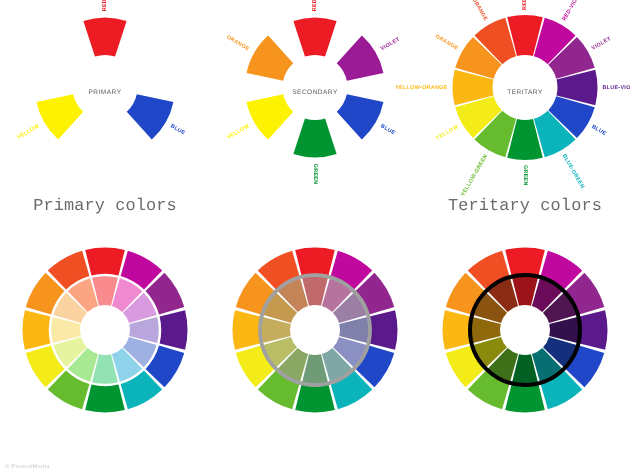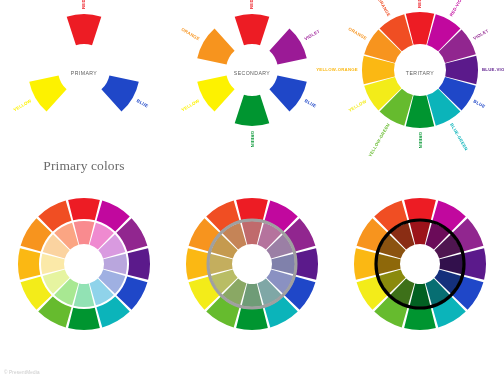--- a/index.html
+++ b/index.html
@@ -21,21 +21,21 @@
     position:absolute;
     left:50%;top:0;
     transform:translateX(-50%);
   }
   .caption{
     position:absolute;
     left:0;right:0;
     text-align:center;
     color:#6b6b6b;
     font-size:13.5px;
-    font-family:Liberation Serif, serif;
+    font-family:Liberation Mono, monospace;
     letter-spacing:.1px;
   }
   .r1 .caption{top:158px;}
   svg{display:block;overflow:visible;}
   .seg-label{
     font-family:"Liberation Sans", sans-serif;
     font-size:4.3px;
     font-weight:bold;
     letter-spacing:.25px;
   }
@@ -123,20 +123,21 @@
             <path d="M 27.77216970608194 84.22782838097054 A 58 58 0 0 1 27.77216970608194 55.77217161902948 L 58.79442090272639 63.62200796715115 A 26 26 0 0 0 58.79442090272639 76.37799203284887 Z" fill="#fbb813"></path>
             <text class="seg-label" x="22" y="70.00000000000001" fill="#fbb813" text-anchor="end" dominant-baseline="middle" transform="rotate(360 22 70.00000000000001)">YELLOW-ORANGE</text>
             <path d="M 28.191356375301446 54.20774567164669 A 58 58 0 0 1 42.419184756271996 29.564424034435262 L 65.36032420108745 51.873707325781325 A 26 26 0 0 0 58.98233216823858 62.92071357694507 Z" fill="#f7941e"></path>
             <text class="seg-label" x="30.306424965364805" y="38.99999999999999" fill="#f7941e" text-anchor="end" dominant-baseline="middle" transform="rotate(390 30.306424965364805 38.99999999999999)">ORANGE</text>
             <path d="M 43.56442403443527 28.41918475627199 A 58 58 0 0 1 68.20774567164669 14.191356375301446 L 76.92071357694508 44.98233216823858 A 26 26 0 0 0 65.87370732578133 51.360324201087444 Z" fill="#f04e23"></path>
             <text class="seg-label" x="52.99999999999997" y="16.30642496536482" fill="#f04e23" text-anchor="end" dominant-baseline="middle" transform="rotate(420 52.99999999999997 16.30642496536482)">RED-ORANGE</text>
           </g>
         <text class="center-label" x="84" y="75" text-anchor="middle">TERITARY</text>
       </svg>
     </div>
+    <div class="caption">Teritary colors</div>
   </div>
 
   <div class="cell r2">
     <div class="wheel-holder" style="top:6px">
       <svg width="168" height="150" viewBox="0 0 168 150">
         <g id="tints-segments">
             <path d="M 68.14494919650059 3.932712215839416 A 66 66 0 0 1 99.85505080349941 3.932712215839402 L 94.81026191147687 24.317758328981412 A 45 45 0 0 0 73.18973808852313 24.31775832898142 Z" fill="#ed1c24"></path>
             <path d="M 73.67019417347765 26.2591912921378 A 43 43 0 0 1 94.32980582652235 26.259191292137793 L 88.80456084954528 48.58567036843618 A 20 20 0 0 0 79.19543915045472 48.58567036843618 Z" fill="#f98b8f"></path>
             <path d="M 102.30276711795693 4.588575825598781 A 66 66 0 0 1 129.76452066620365 20.443626629098198 L 115.20308227241159 35.575199974385136 A 45 45 0 0 0 96.479159398607 24.764938062908264 Z" fill="#c1089e"></path>
             <path d="M 95.92453009200224 26.68649637122345 A 43 43 0 0 1 113.81627861585996 37.016302197745794 L 97.86803656551626 53.58897776639339 A 20 20 0 0 0 89.54629306604755 48.784416916848116 Z" fill="#ef8ad0"></path>

